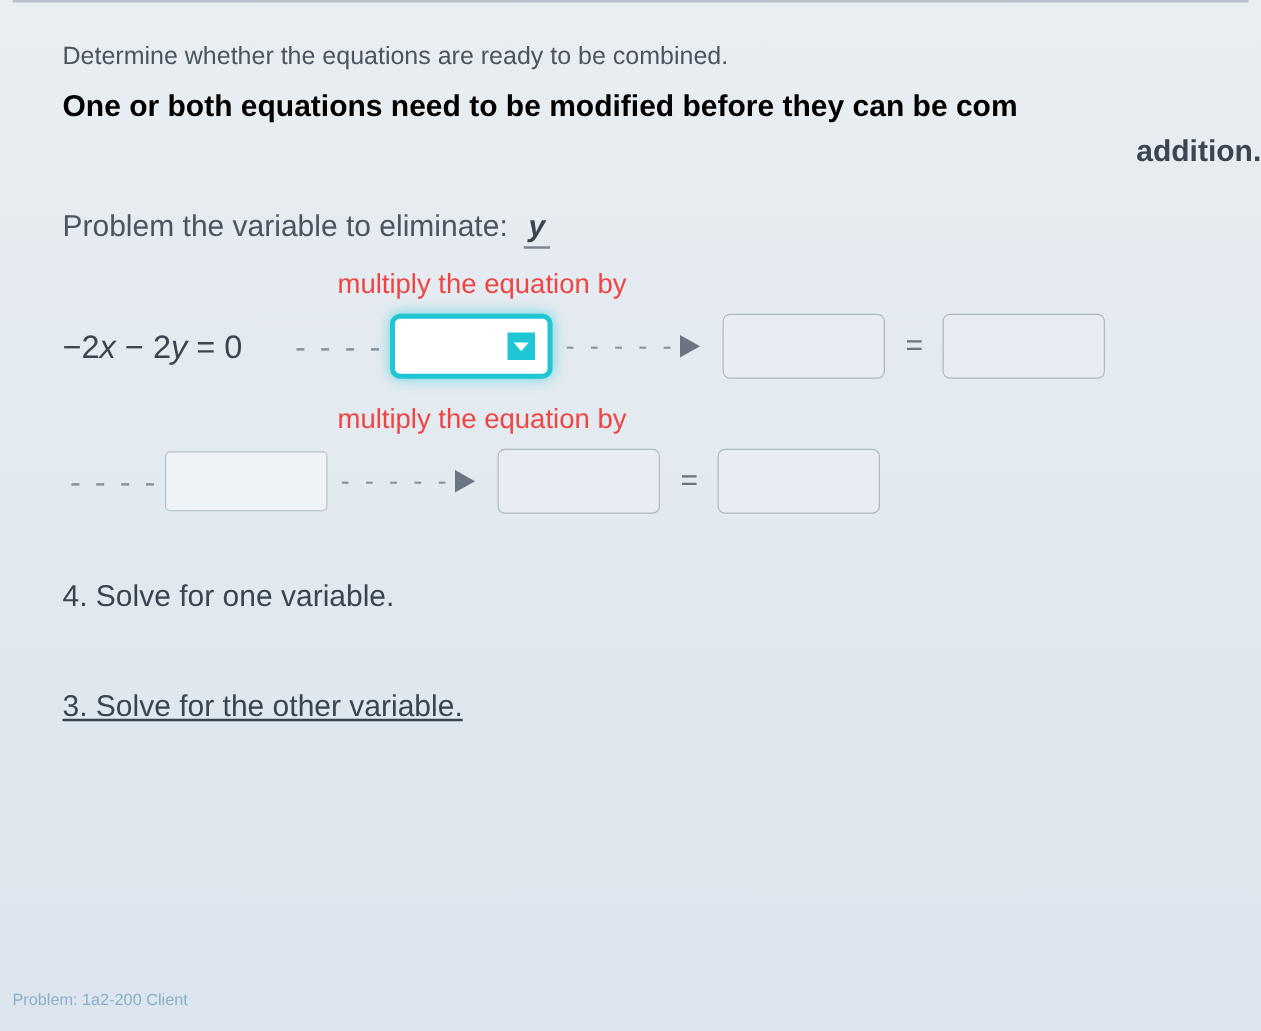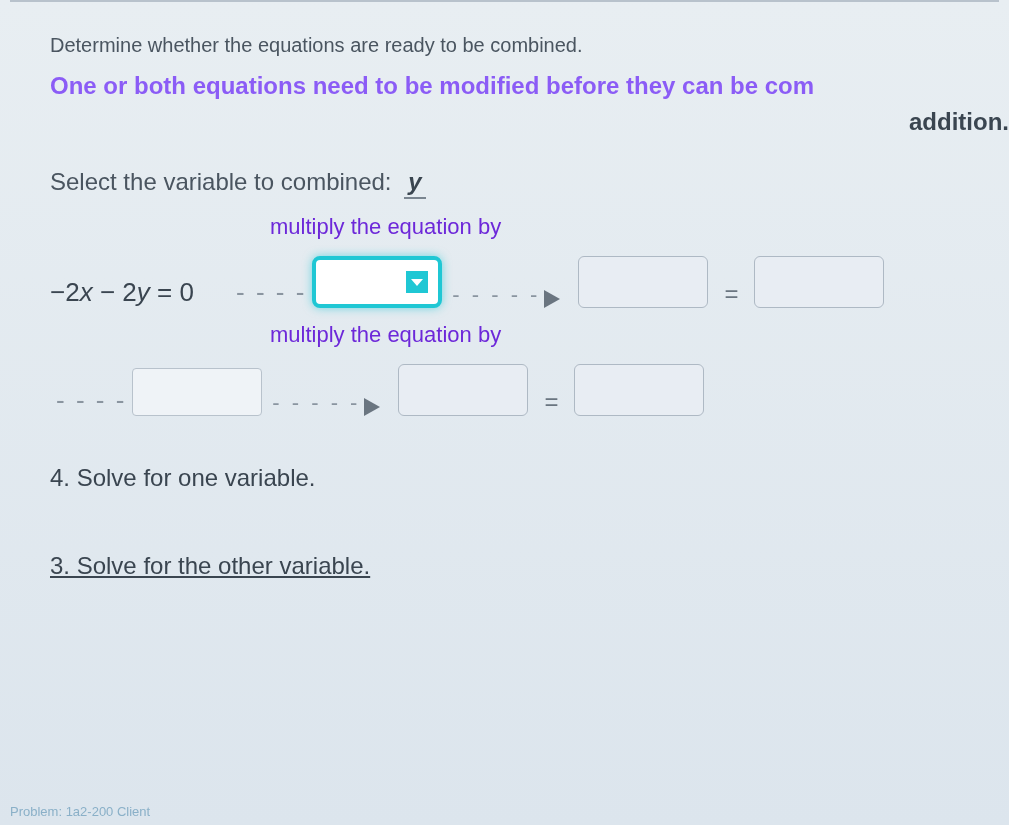--- a/index.html
+++ b/index.html
@@ -7,27 +7,27 @@
       font-family: Arial, Helvetica, sans-serif;
       background: linear-gradient(180deg, #e8eef2 0%, #dce5ed 100%);
       width: 1009px;
       height: 825px;
       padding: 30px 0 0 50px;
       color: #4a5560;
       overflow: hidden;
       position: relative;
     }
     .instruction { font-size: 20px; line-height: 1.5; margin-bottom: 8px; color: #4a5560; }
-    .instruction-bold { font-size: 24px; font-weight: bold; line-height: 1.5; color: #8b5cf6; }
+    .instruction-bold { font-size: 24px; font-weight: bold; line-height: 1.5; color: #000000; }
     .instruction-trail { font-size: 24px; font-weight: bold; line-height: 1.5; margin-bottom: 28px; color: #3a4550; text-align: right; }
     .select-line { font-size: 24px; color: #4a5560; margin-bottom: 18px; }
     .select-var { font-weight: bold; font-style: italic; color: #3a4550; border-bottom: 2px solid #7a8590; padding: 0 4px 2px 4px; margin-left: 6px; }
     .eqrow-wrap { margin-left: 0; margin-bottom: 10px; }
-    .mult-label { font-size: 22px; color: #6d28d9; margin-left: 220px; margin-bottom: 6px; margin-top: 14px; }
-    .eqrow { display: flex; align-items: flex-end; height: 62px; }
+    .mult-label { font-size: 22px; color: #ef4444; margin-left: 220px; margin-bottom: 6px; margin-top: 14px; }
+    .eqrow { display: flex; align-items: center; height: 62px; }
     .eqtext { font-size: 26px; color: #3a4550; font-style: italic; width: 180px; white-space: nowrap; }
     .eqtext .num { font-style: normal; }
     .dashes { color: #8a95a0; font-size: 26px; letter-spacing: 2px; margin: 0 6px; }
     .arrow-dashes { color: #8a95a0; font-size: 22px; letter-spacing: 3px; margin: 0 4px 0 10px; }
     .arrow-head { display: inline-block; width: 0; height: 0; border-top: 9px solid transparent; border-bottom: 9px solid transparent; border-left: 16px solid #6a7580; margin-right: 18px; }
     .dropdown-active {
       width: 130px; height: 52px; background: #fff;
       border: 4px solid #1fc7d4; border-radius: 8px;
       box-shadow: 0 0 10px rgba(31,199,212,0.6);
       display: flex; align-items: center; justify-content: flex-end; padding-right: 10px;
@@ -45,34 +45,34 @@
       width: 130px; height: 48px; background: #eff3f7;
       border: 1px solid #b8c2cc; border-radius: 4px;
     }
     .result-box {
       width: 130px; height: 52px; background: #e8edf3;
       border: 1px solid #aeb9c4; border-radius: 6px;
     }
     .equals { font-size: 24px; color: #6a7580; margin: 0 16px; }
     .step { font-size: 24px; color: #3a4550; margin-top: 48px; }
     .step2 { margin-top: 60px; text-decoration: underline; }
-    .footer { position: absolute; bottom: 6px; left: 10px; font-size: 13px; color: #8ab0c8; }
+    .footer { position: absolute; bottom: 18px; left: 10px; font-size: 13px; color: #8ab0c8; }
     .top-border { position: absolute; top: 0; left: 10px; right: 10px; height: 2px; background: #b8c2cc; }
   </style>
 </head>
 <body>
 
 <div class="top-border"></div>
 
 <div class="instruction">Determine whether the equations are ready to be combined.</div>
 <div class="instruction-bold">One or both equations need to be modified before they can be com</div>
 <div class="instruction-trail">addition.</div>
 
 <div class="select-line">
-  <span>Select the variable to combined:</span>
+  <span>Problem the variable to eliminate:</span>
   <span class="select-var">y</span>
 </div>
 
 <div class="eqrow-wrap">
   <div class="mult-label">multiply the equation by</div>
   <div class="eqrow">
     <span class="eqtext">
       <span class="num">−2</span><span>x</span>
       <span class="num">−</span>
       <span class="num">2</span><span>y</span>

